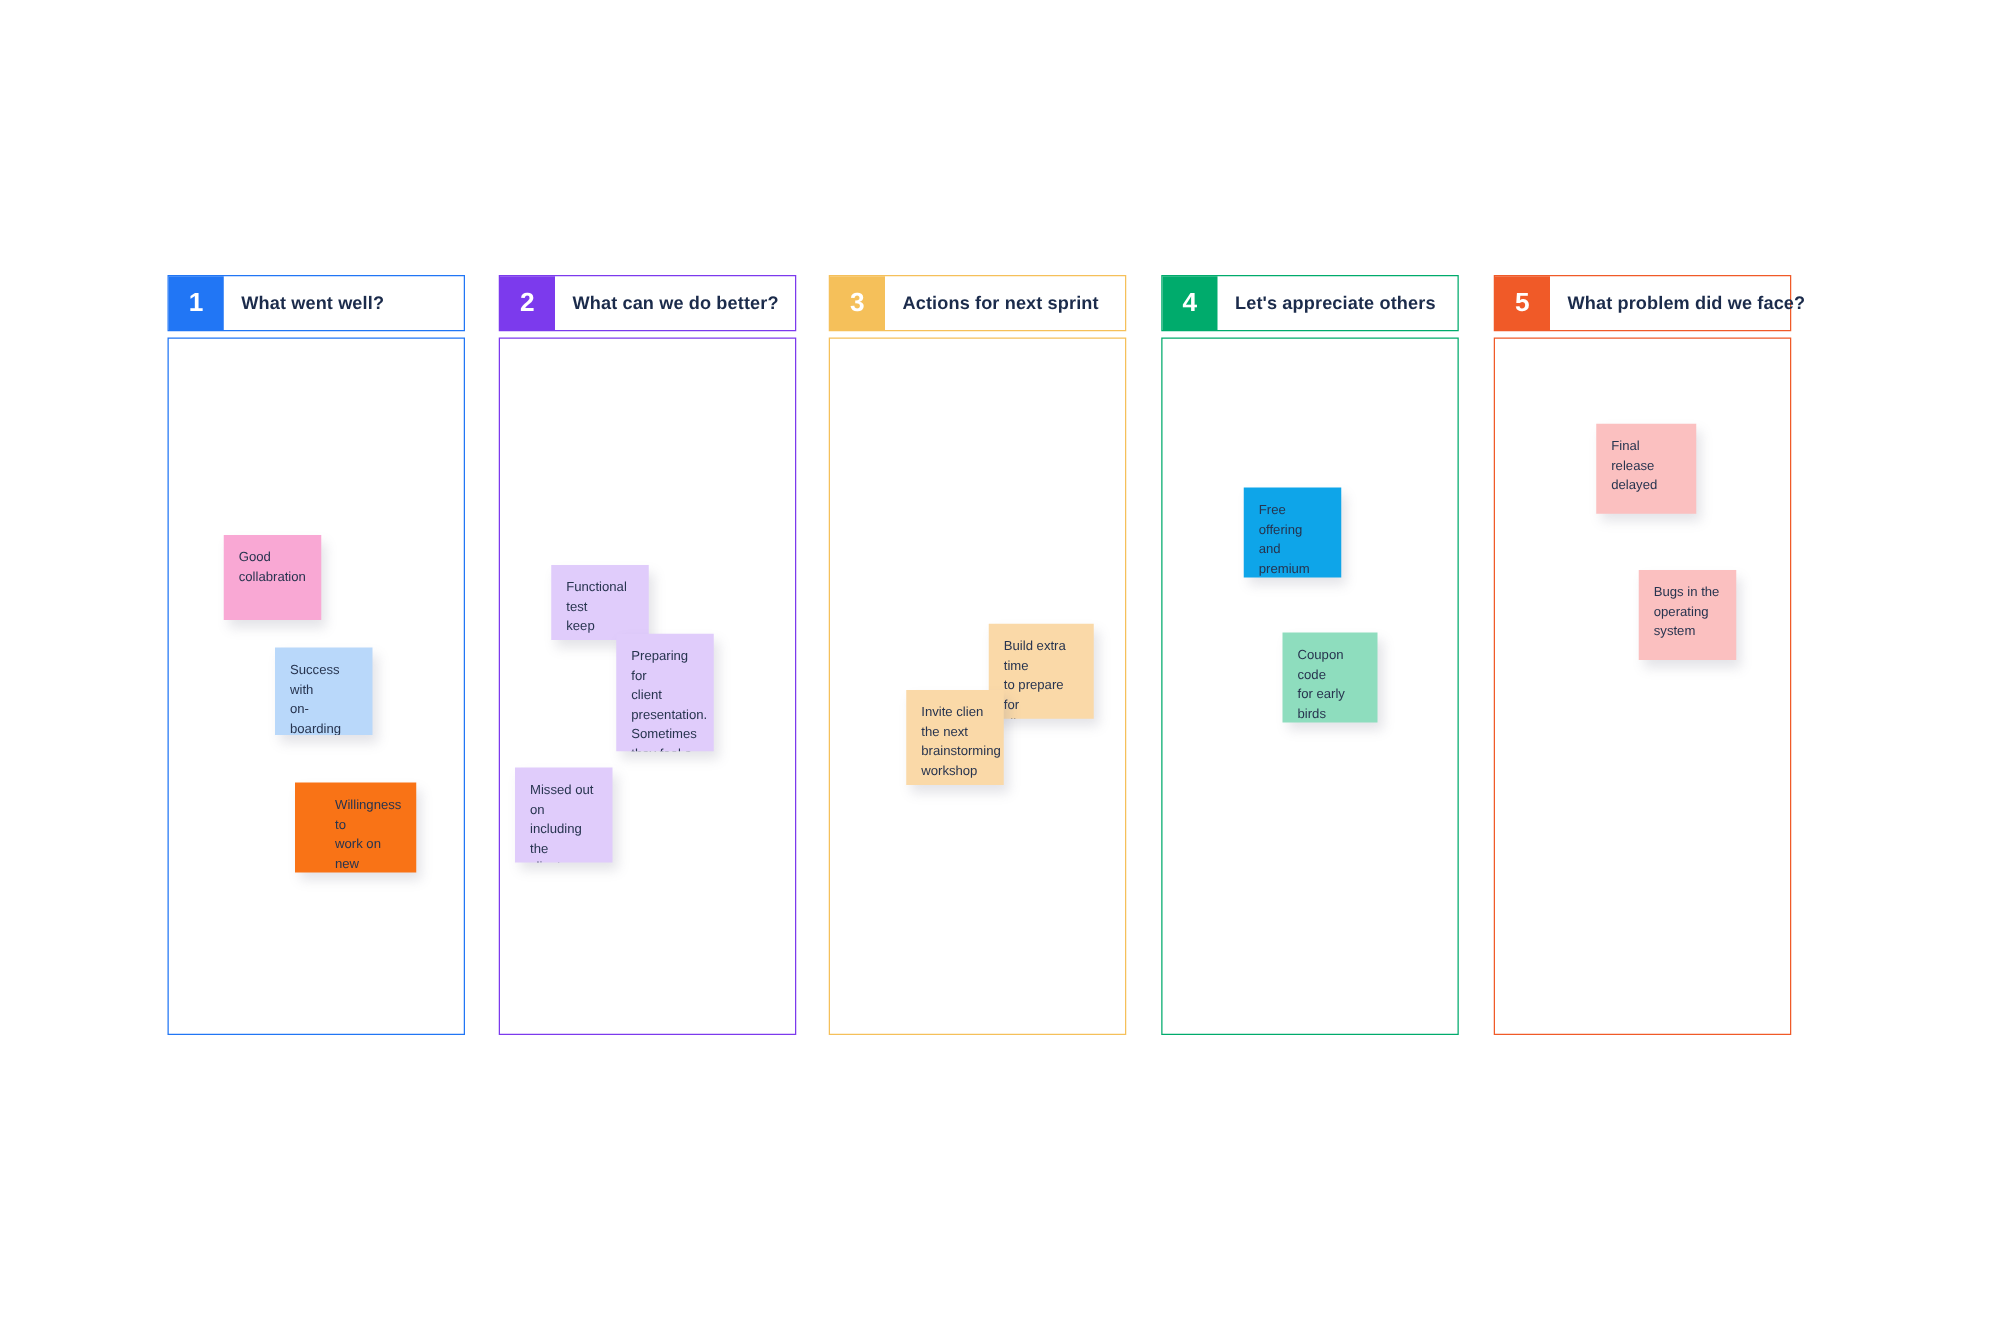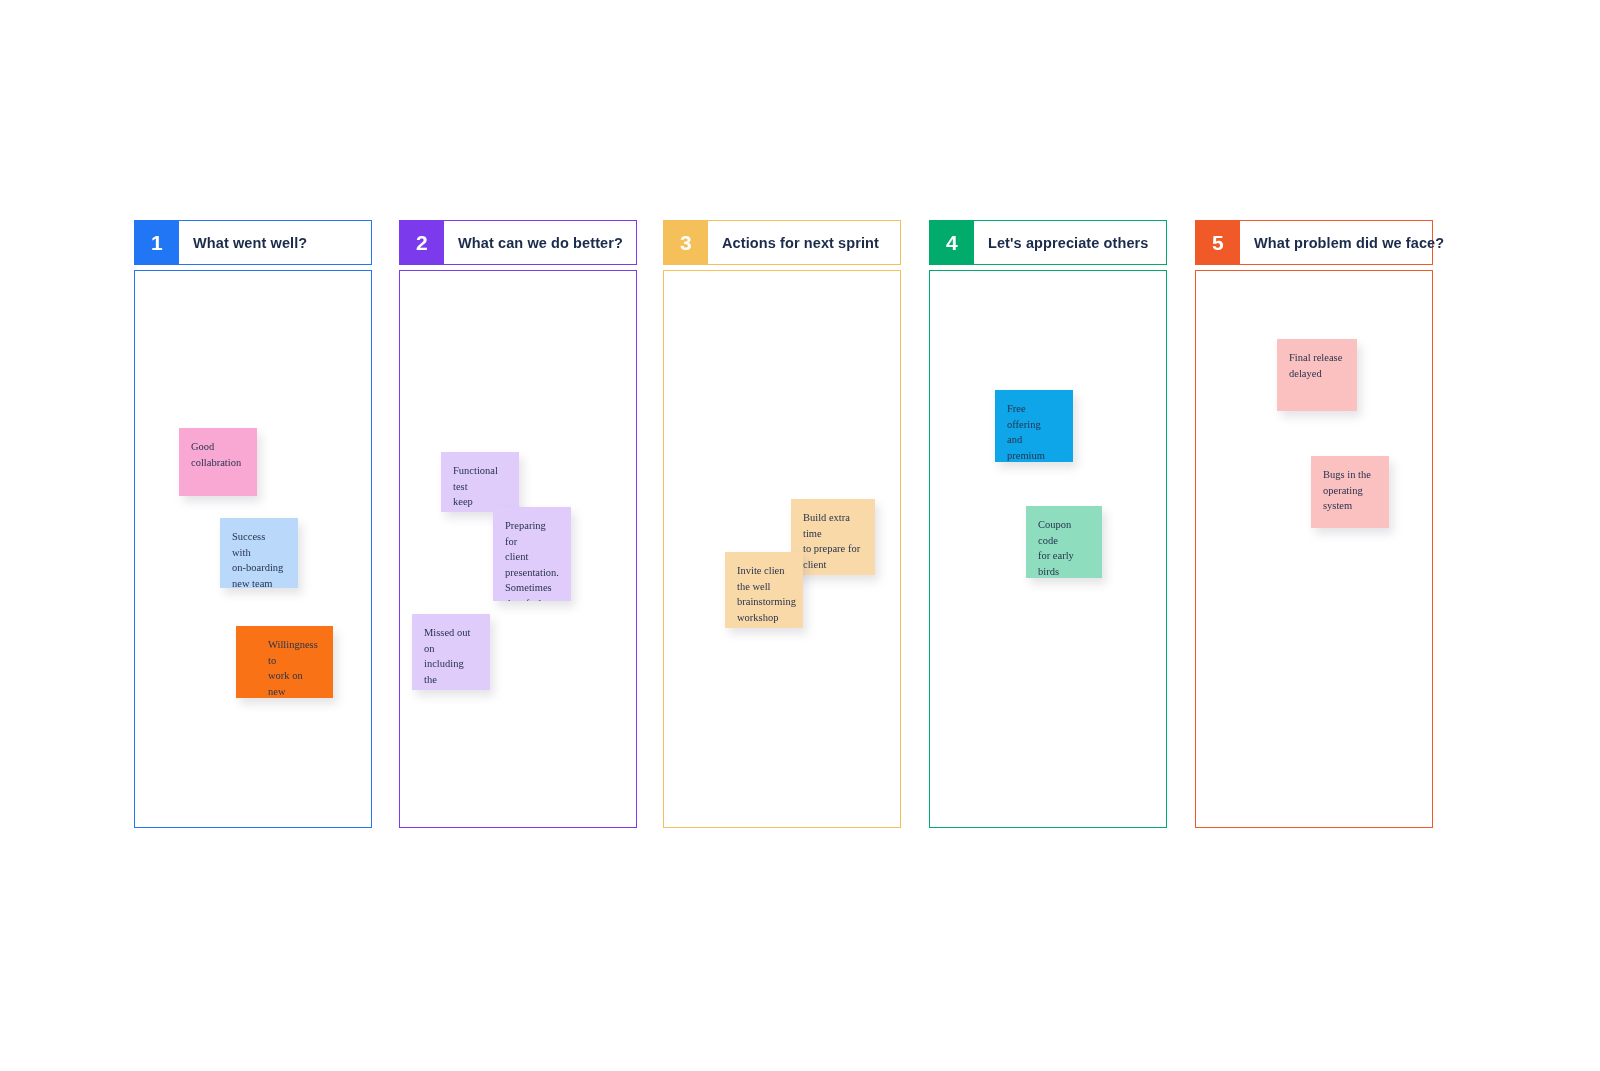--- a/index.html
+++ b/index.html
@@ -61,21 +61,20 @@
     overflow: hidden;
   }
   .note {
     position: absolute;
     padding: 11px 12px 10px 12px;
     font-size: 10.5px;
     line-height: 1.48;
     color: #27344f;
     box-shadow: 4px 6px 9px rgba(120,120,140,0.20);
     overflow: hidden;
-    font-family: Liberation Serif, serif;
   }
   .note span { display: block; white-space: pre-line; }
 </style>
 </head>
 <body>
 
 <div id="board">
     <div class="column" style="left: 134px; --accent: #2176f5;">
       <div class="col-header">
         <div class="col-badge">1</div>
@@ -133,21 +132,21 @@
       </div>
       <div class="col-body">
         <div class="note" style="left: 114px; top: 228px; width: 84px; height: 76px; background: rgb(250, 217, 168); margin-left: 13px;">
           <span>Build extra time
 to prepare for
 client
 presentation</span>
         </div>
         <div class="note" style="left: 61px; top: 281px; width: 78px; height: 76px; background: rgb(250, 217, 168);">
           <span>Invite clien
-the well
+the next
 brainstorming
 workshop</span>
         </div>
       </div>
     </div>
     <div class="column" style="left: 929px; --accent: #00ab6c;">
       <div class="col-header">
         <div class="col-badge">4</div>
         <div class="col-title">Let's appreciate others</div>
       </div>

